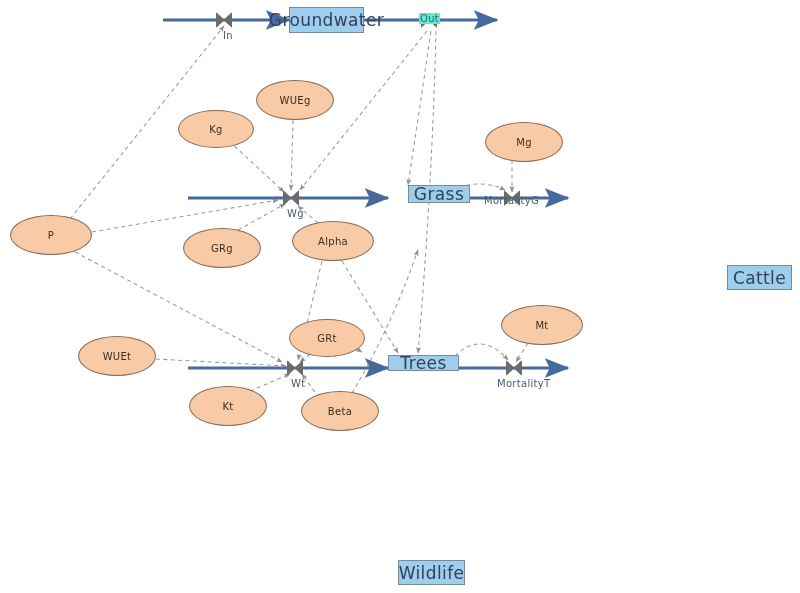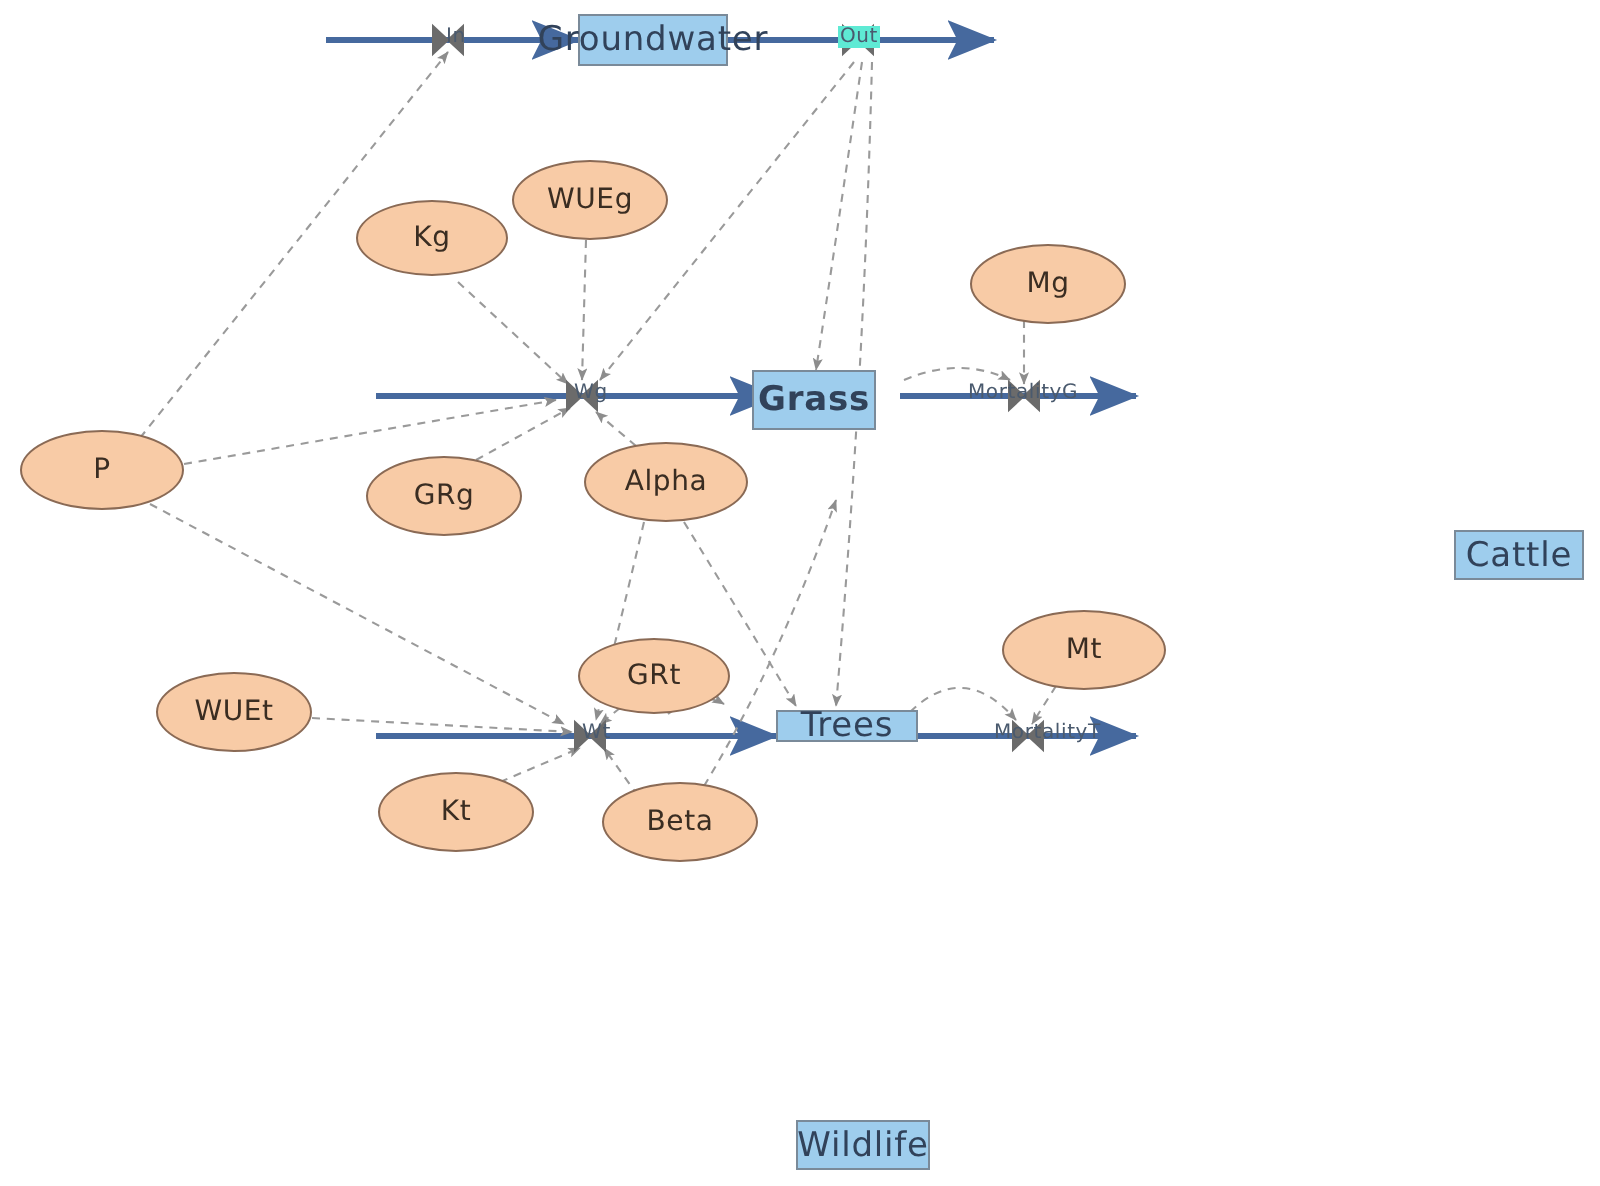--- a/index.html
+++ b/index.html
@@ -23,33 +23,33 @@
     font-size:17px;
     letter-spacing:.4px;
     box-shadow:0 0 0 0 rgba(0,0,0,0);
   }
   .aux{
     background:#f8cba6;
     border:1.1px solid #8a6a55;
     border-radius:50%;
     display:flex;align-items:center;justify-content:center;
     color:#3a2d22;
-    font-size:14px;
+    font-size:10px;
     letter-spacing:.3px;
   }
   .vlabel{
     position:absolute;
     font-size:10px;
     color:#4a5a6e;
     letter-spacing:.3px;
     white-space:nowrap;
     background:#5eead4;
     padding:0 1px;
   }
-  .vlabel.obscured{background:transparent;}
+  .vlabel.obscured{background:transparent;margin-top:17px;}
 </style>
 </head>
 <body>
 
 <div id="stage">
 
   <svg id="canvas" viewBox="0 0 800 593">
     <defs>
       <marker id="flowArrow" markerWidth="9" markerHeight="9" refX="7.5" refY="3.2" orient="auto" markerUnits="strokeWidth">
         <path d="M0,0 L8,3.2 L0,6.4 L1.6,3.2 z" fill="#46699e"></path>
@@ -114,40 +114,40 @@
           <path d="M287.5,361 L302.5,375 L302.5,361 L287.5,375 Z" fill="#6b6b6b" stroke="#6b6b6b" stroke-width="1"></path>
         </g>
         <g>
           <path d="M506.5,361 L521.5,375 L521.5,361 L506.5,375 Z" fill="#6b6b6b" stroke="#6b6b6b" stroke-width="1"></path>
         </g>
       </g>
   </svg>
 
   <div id="stock-layer">
       <div class="node stock" style="left: 289px; top: 7px; width: 75px; height: 26px;">Groundwater</div>
-      <div class="node stock" style="left: 376px; top: 185px; width: 62px; height: 30px; font-weight: bold;">Grass</div>
+      <div class="node stock" style="left: 408px; top: 185px; width: 62px; height: 18px;">Grass</div>
       <div class="node stock" style="left: 388px; top: 355px; width: 71px; height: 16px;">Trees</div>
       <div class="node stock" style="left: 727px; top: 265px; width: 65px; height: 25px;">Cattle</div>
       <div class="node stock" style="left: 398px; top: 560px; width: 67px; height: 25px; text-align: right;">Wildlife</div>
     </div>
   <div id="aux-layer">
       <div class="node aux" style="left: 256px; top: 80px; width: 78px; height: 40px;">WUEg</div>
-      <div class="node aux" style="left: 178px; top: 100px; width: 76px; height: 38px;">Kg</div>
+      <div class="node aux" style="left: 178px; top: 110px; width: 76px; height: 38px;">Kg</div>
       <div class="node aux" style="left: 485px; top: 122px; width: 78px; height: 40px;">Mg</div>
       <div class="node aux" style="left: 10px; top: 215px; width: 82px; height: 40px;">P</div>
       <div class="node aux" style="left: 183px; top: 228px; width: 78px; height: 40px;">GRg</div>
       <div class="node aux" style="left: 292px; top: 221px; width: 82px; height: 40px;">Alpha</div>
       <div class="node aux" style="left: 289px; top: 319px; width: 76px; height: 38px;">GRt</div>
       <div class="node aux" style="left: 501px; top: 305px; width: 82px; height: 40px;">Mt</div>
       <div class="node aux" style="left: 78px; top: 336px; width: 78px; height: 40px;">WUEt</div>
       <div class="node aux" style="left: 189px; top: 386px; width: 78px; height: 40px;">Kt</div>
       <div class="node aux" style="left: 301px; top: 391px; width: 78px; height: 40px; text-align: center;">Beta</div>
     </div>
   <div id="flowlabel-layer">
       <div class="vlabel obscured" style="left: 222px; top: 13px;">In</div>
       <div class="vlabel" style="left: 419px; top: 13px;">Out</div>
       <div class="vlabel obscured" style="left: 286px; top: 191px;">Wg</div>
-      <div class="vlabel obscured" style="left: 483px; top: 191px;">MortalityG</div>
+      <div class="vlabel obscured" style="left: 483px; top: 178px;">MortalityG</div>
       <div class="vlabel obscured" style="left: 290px; top: 361px;">Wt</div>
       <div class="vlabel obscured" style="left: 496px; top: 361px;">MortalityT</div>
     </div>
 
 </div>
 
 </body></html>

